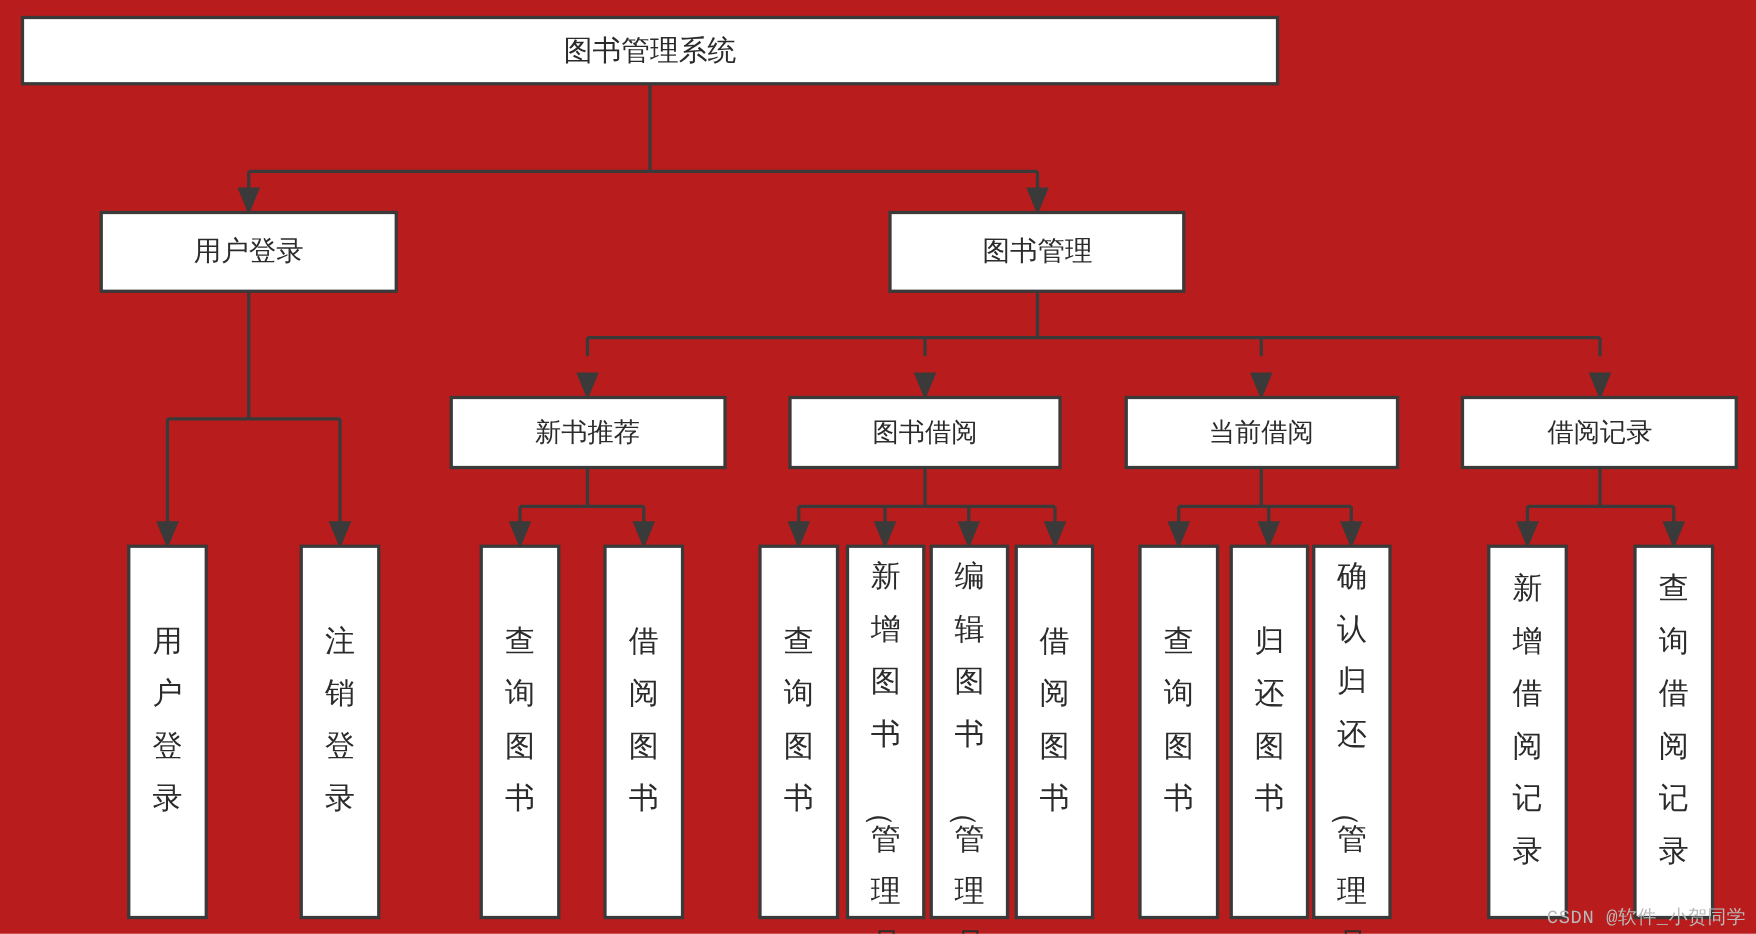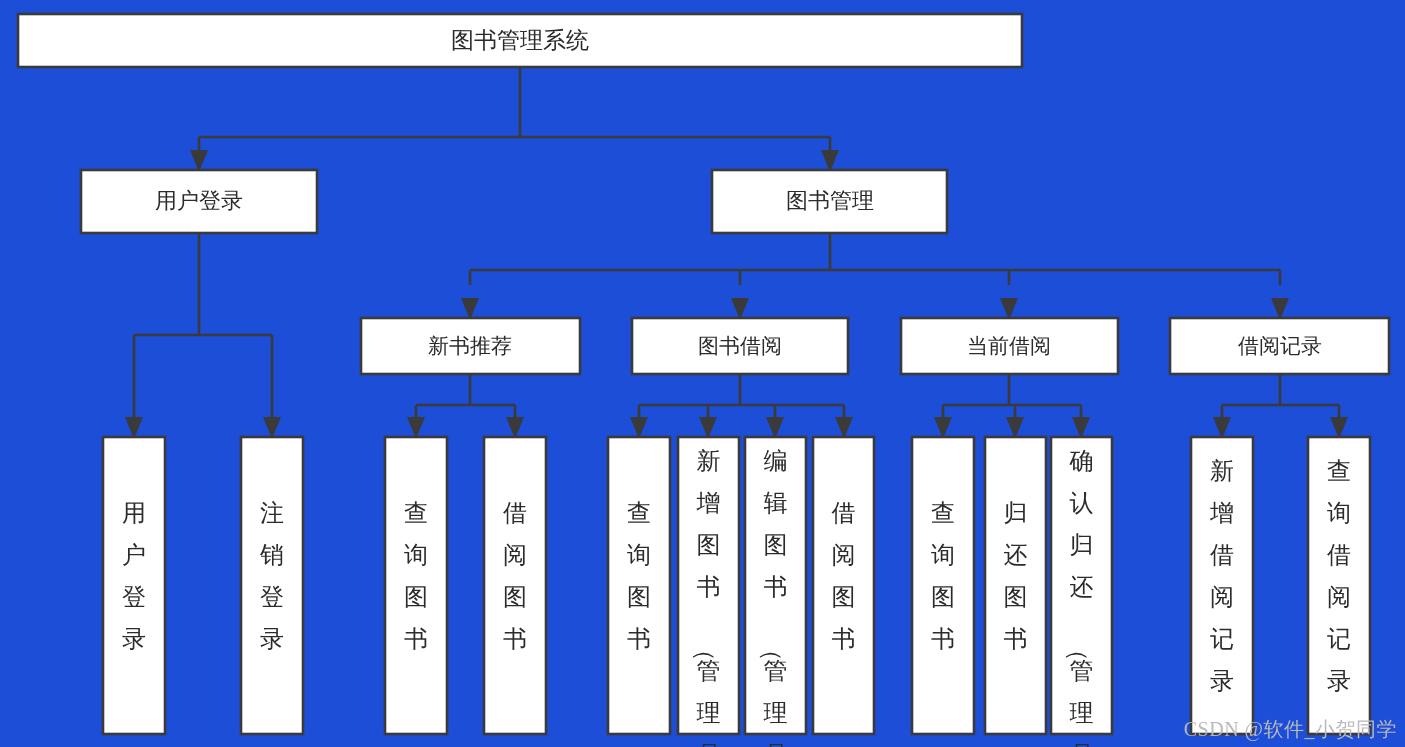--- a/index.html
+++ b/index.html
@@ -11,21 +11,21 @@
   body {
     width: 1405px;
     height: 747px;
     font-family: "Liberation Sans", "DejaVu Sans", sans-serif;
     overflow: hidden;
   }
   #diagram-root {
     position: relative;
     width: 1405px;
     height: 747px;
-    background: #1d4ed8;
+    background: #b91c1c;
   }
   svg#tree-svg {
     position: absolute;
     top: 0;
     left: 0;
     width: 1405px;
     height: 747px;
     display: block;
   }
   .node-box {
@@ -56,22 +56,22 @@
     stroke-linecap: butt;
   }
   .arrow-head {
     fill: #3a3a3a;
     stroke: none;
   }
   .watermark {
     position: absolute;
     right: 8px;
     bottom: 4px;
-    font-family: Liberation Serif, serif;
-    font-size: 20px;
+    font-family: Liberation Mono, monospace;
+    font-size: 15px;
     color: #b9b9b9;
     white-space: nowrap;
     letter-spacing: 0.5px;
     user-select: none;
   }
 </style>
 </head>
 <body>
 
 <div id="diagram-root">

